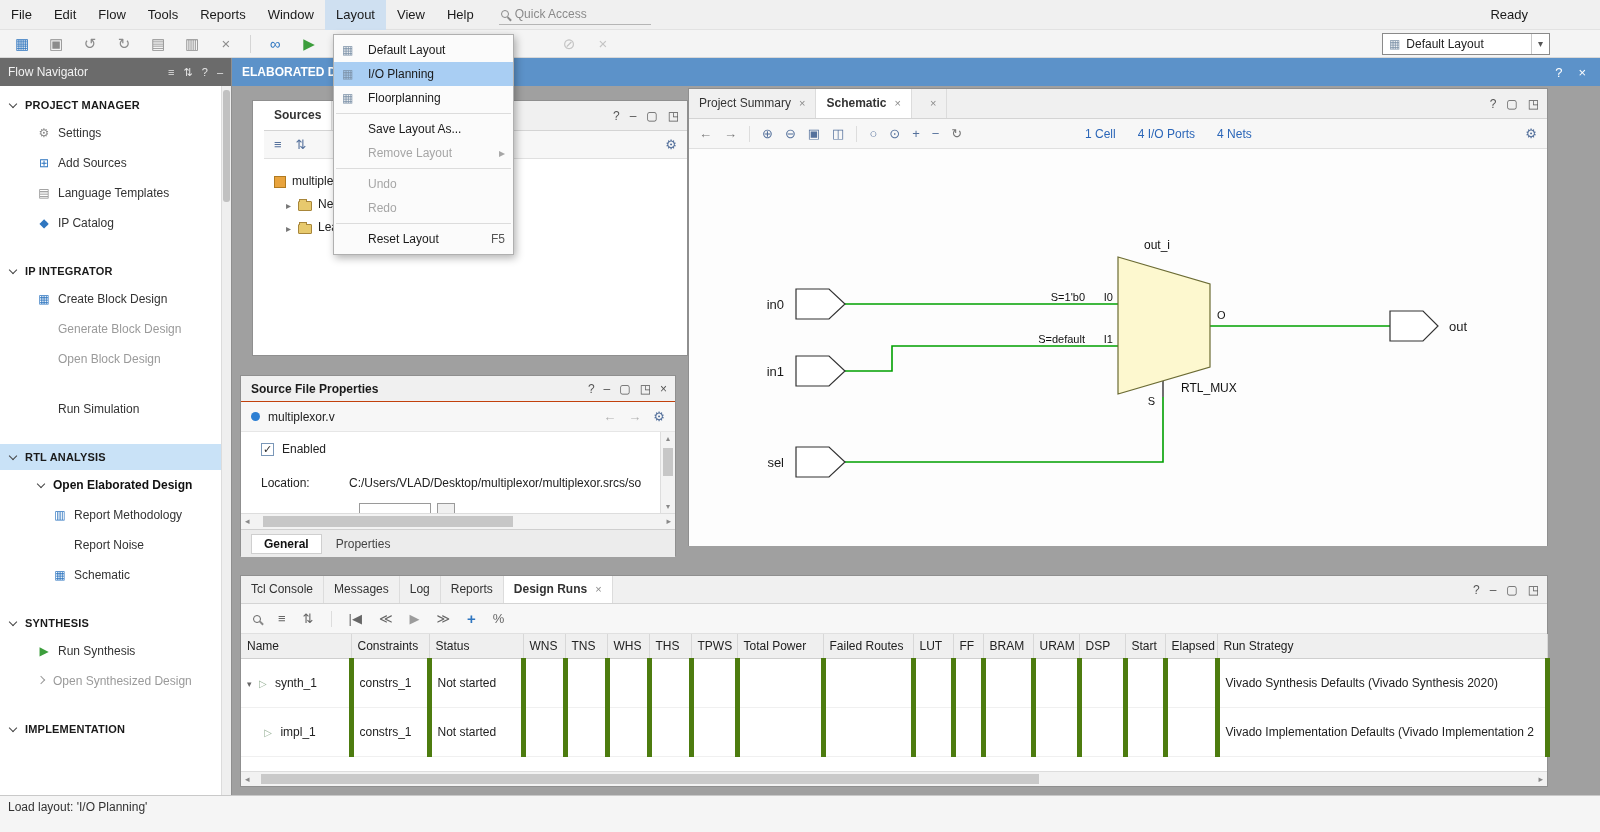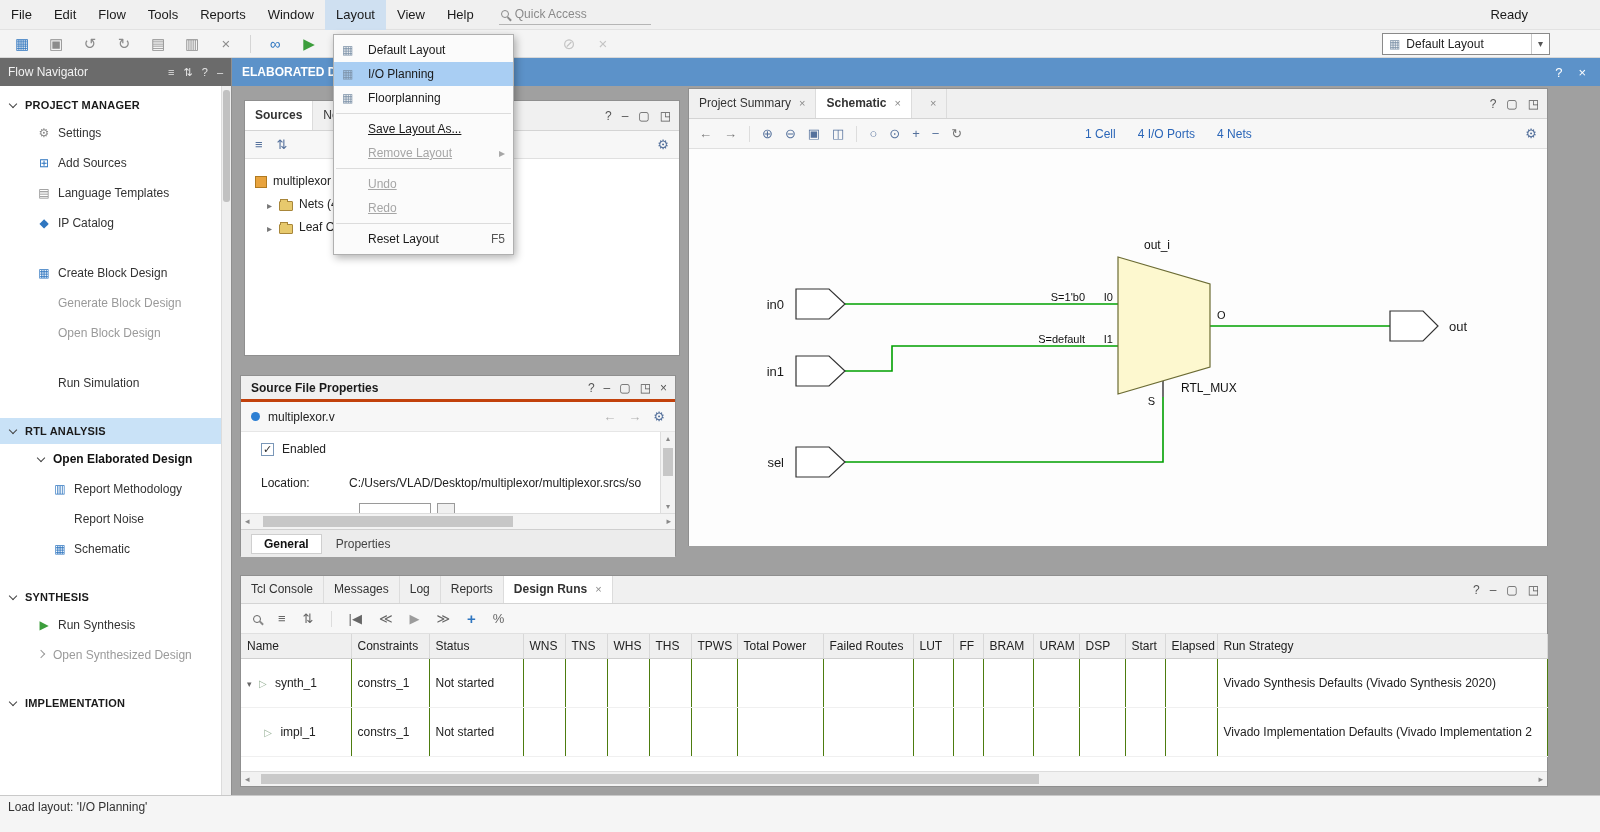--- a/index.html
+++ b/index.html
@@ -68,21 +68,21 @@
 
   
   .tree{padding-top:6px;}
   .tree-row{height:23px;display:flex;align-items:flex-end;}
   .module-icon{width:12px;height:12px;background:#e8a33d;border:1px solid #b07a20;margin:0 6px 0 10px;flex:none;}
   .exp{color:#777;font-size:10px;width:12px;margin-left:22px;flex:none;}
   .folder-icon{width:14px;height:10px;background:#e7c96d;border:1px solid #a8863a;border-radius:1px;position:relative;margin-right:6px;flex:none;}
   .folder-icon::before{content:"";position:absolute;top:-3px;left:0;width:6px;height:2px;background:#e7c96d;border:1px solid #a8863a;border-bottom:none;}
 
   
-  .phdr{height:26px;background:#f0f0f0;border-bottom:3px solid #c2410c;display:flex;align-items:center;padding:0 10px;position:relative;}
+  .phdr{height:26px;background:#f0f0f0;border-bottom:1px solid #c2410c;display:flex;align-items:center;padding:0 10px;position:relative;}
   .phdr-title{font-weight:bold;color:#1a1a1a;}
   .phdr-icons{position:absolute;right:8px;display:flex;gap:9px;color:#555;font-size:12px;}
   .filebar{height:30px;background:#f7f7f7;border-bottom:1px solid #e6e6e6;display:flex;align-items:center;padding:0 10px;position:relative;}
   .dot{width:9px;height:9px;border-radius:50%;background:#2d7fd3;margin-right:8px;flex:none;}
   .filebar-icons{position:absolute;right:10px;display:flex;gap:12px;color:#b0b0b0;font-size:13px;}
   .pbody{position:relative;height:81px;background:#fff;overflow:hidden;}
   .cbx-row{position:absolute;left:20px;top:10px;display:flex;align-items:center;gap:8px;}
   .cbx{width:13px;height:13px;border:1px solid #7a97b8;background:#fff;font-size:11px;line-height:11px;text-align:center;color:#2c2c2c;}
   .loc-row{position:absolute;left:20px;top:44px;display:flex;white-space:nowrap;width:395px;overflow:hidden;}
   .loc-label{width:88px;color:#222;flex:none;}
@@ -111,35 +111,35 @@
   .port{fill:#fff;stroke:#333;stroke-width:1.2;}
   .tport{font-size:13px;fill:#1a1a1a;font-family:"Liberation Sans",sans-serif;}
   .tpin{font-size:11px;fill:#111;font-family:"Liberation Sans",sans-serif;}
   .tinst{font-size:12px;fill:#111;font-family:"Liberation Sans",sans-serif;}
 
   
   .rtoolbar{height:30px;background:#f7f7f7;border-bottom:1px solid #e0e0e0;display:flex;align-items:center;padding:0 12px;gap:17px;color:#666;font-size:13px;}
   .r-plus{color:#2f76c0;font-weight:bold;font-size:15px;}
   .runs-table{border-collapse:collapse;table-layout:fixed;width:1306px;font-size:12px;}
   .runs-table th{background:#efefef;border-right:1px solid #d8d8d8;border-bottom:1px solid #cfcfcf;font-weight:normal;text-align:left;padding:4px 6px;height:24px;color:#222;}
-  .runs-table td{border-right:1px solid #4d7c0f;border-bottom:1px solid #f0f0f0;padding:17px 6px;height:23px;white-space:nowrap;overflow:hidden;color:#222;}
+  .runs-table td{border-right:5px solid #4d7c0f;border-bottom:1px solid #f0f0f0;padding:17px 6px;height:23px;white-space:nowrap;overflow:hidden;color:#222;}
   .row-chev{color:#666;font-size:9px;margin-right:4px;}
   .row-play{color:#9ab39a;font-size:10px;margin-right:5px;}
   .ind{display:inline-block;width:14px;}
   .runs-hscroll{position:absolute;left:0;right:0;bottom:0;height:15px;background:#f2f2f2;border-top:1px solid #ddd;font-size:9px;color:#888;}
   .runs-hthumb{position:absolute;left:20px;top:2px;height:10px;width:778px;background:#c9c9c9;}
 
   
   .menu{position:absolute;left:333px;top:34px;width:181px;background:#fbfbfb;border:1px solid #b0b0b0;box-shadow:2px 3px 8px rgba(0,0,0,.3);z-index:100;padding:3px 0;}
   .m-item{height:24px;display:flex;align-items:center;padding:0 8px;color:#1a1a1a;}
   .m-item.hl{background:#a9cef3;}
   .m-item.disabled{color:#a6a6a6;}
   .m-icon{width:24px;color:#7d92a8;font-size:12px;flex:none;}
   .m-label{margin-left:2px;}
-  .ul{text-decoration:underline;}
+  .ul{}
   .m-right{margin-left:auto;color:#555;}
   .m-sep{height:1px;background:#dcdcdc;margin:3px 2px;}
 
   
   .statusbar{position:absolute;left:0;top:795px;width:1600px;height:37px;background:#f5f5f5;border-top:1px solid #c9c9c9;padding:4px 0 0 8px;color:#333;z-index:15;}
 </style>
 </head>
 <body>
 
 <div class="menubar">
@@ -209,20 +209,24 @@
         <span class="ni-icon c-gray">▤</span>
         <span class="ni-label">Language Templates</span>
       </div>
       <div class="nav-item">
         <span class="ni-icon c-blue">◆</span>
         <span class="ni-label">IP Catalog</span>
       </div>
     </div>
 
     <div class="nav-section">
+      <div class="ns-header">
+        <span class="chev"></span>
+        <span class="ns-label">IP INTEGRATOR</span>
+      </div>
       <div class="nav-item">
         <span class="ni-icon c-blue">▦</span>
         <span class="ni-label">Create Block Design</span>
       </div>
       <div class="nav-item">
         <span class="ni-icon"></span>
         <span class="ni-label disabled">Generate Block Design</span>
       </div>
       <div class="nav-item">
         <span class="ni-icon"></span>
@@ -288,21 +292,21 @@
 </div>
 
 <div class="elab-bar">
   <span>ELABORATED DESIGN</span>
   <span class="eb-icons">
     <span>?</span>
     <span>×</span>
   </span>
 </div>
 
-<div class="panel" style="left:244px;top:100px;width:436px;height:256px;">
+<div class="panel" style="left:252px;top:100px;width:436px;height:256px;padding-left:11px;">
   <div class="ptabs">
     <div class="ptab active">
       <span>Sources</span>
     </div>
     <div class="ptab">
       <span>Netlist</span>
     </div>
     <span class="picons">
       <span>?</span>
       <span>‒</span>

